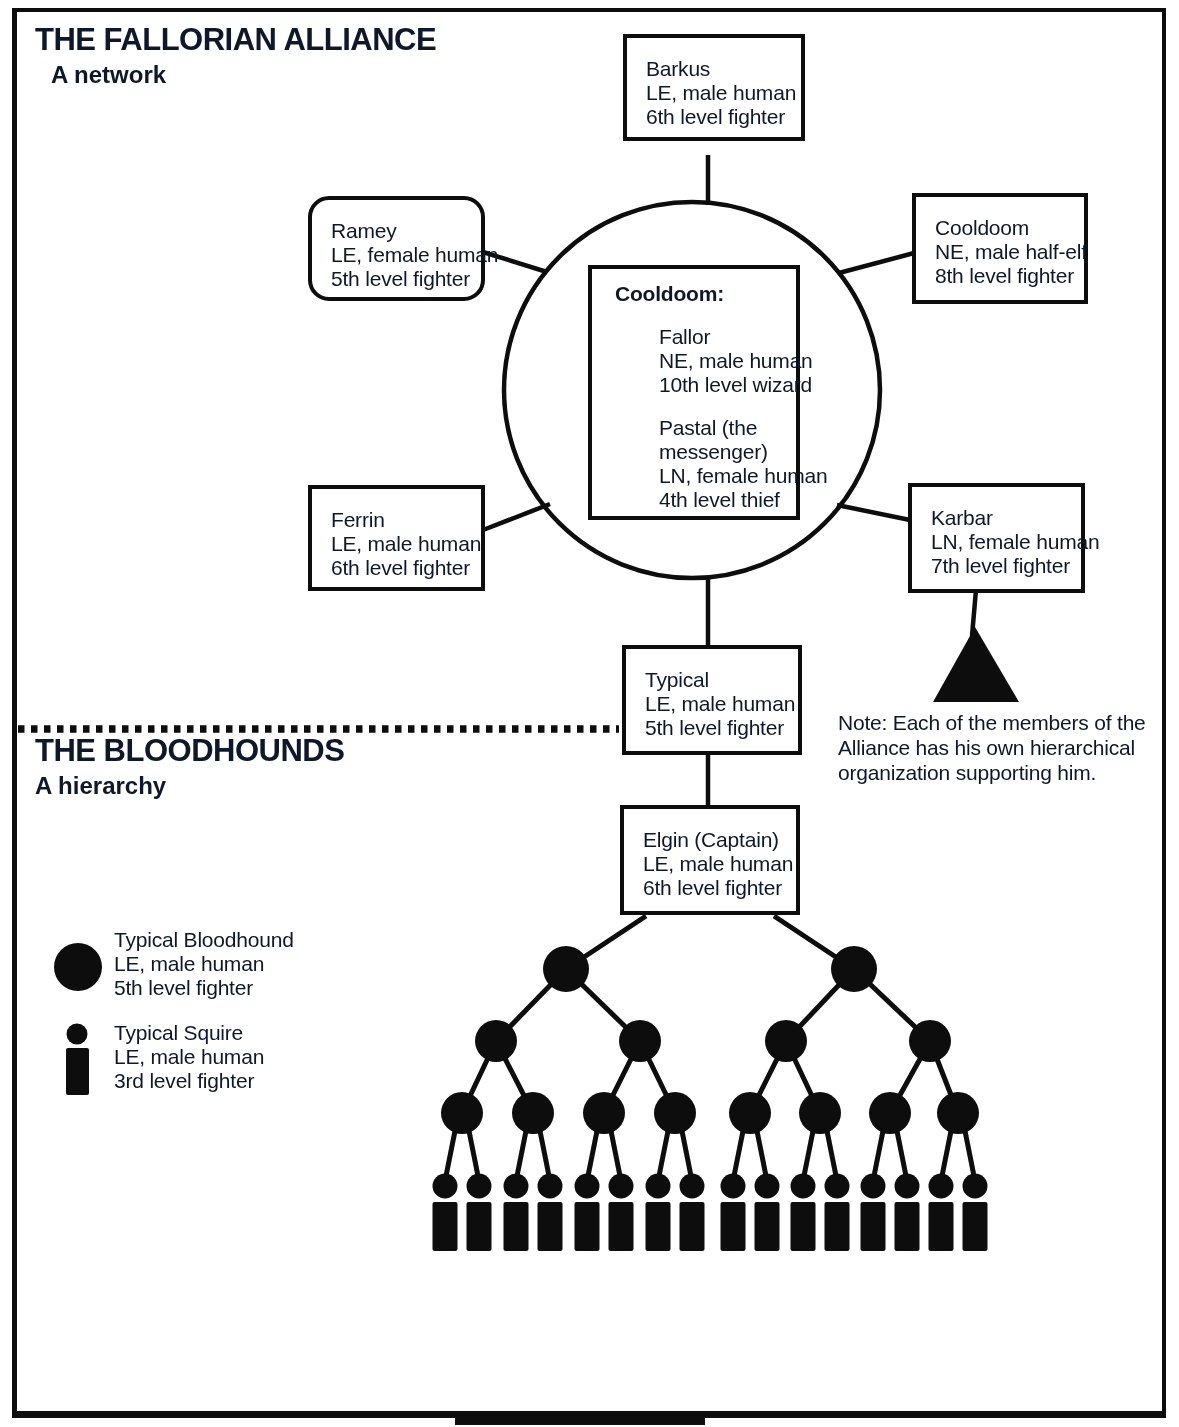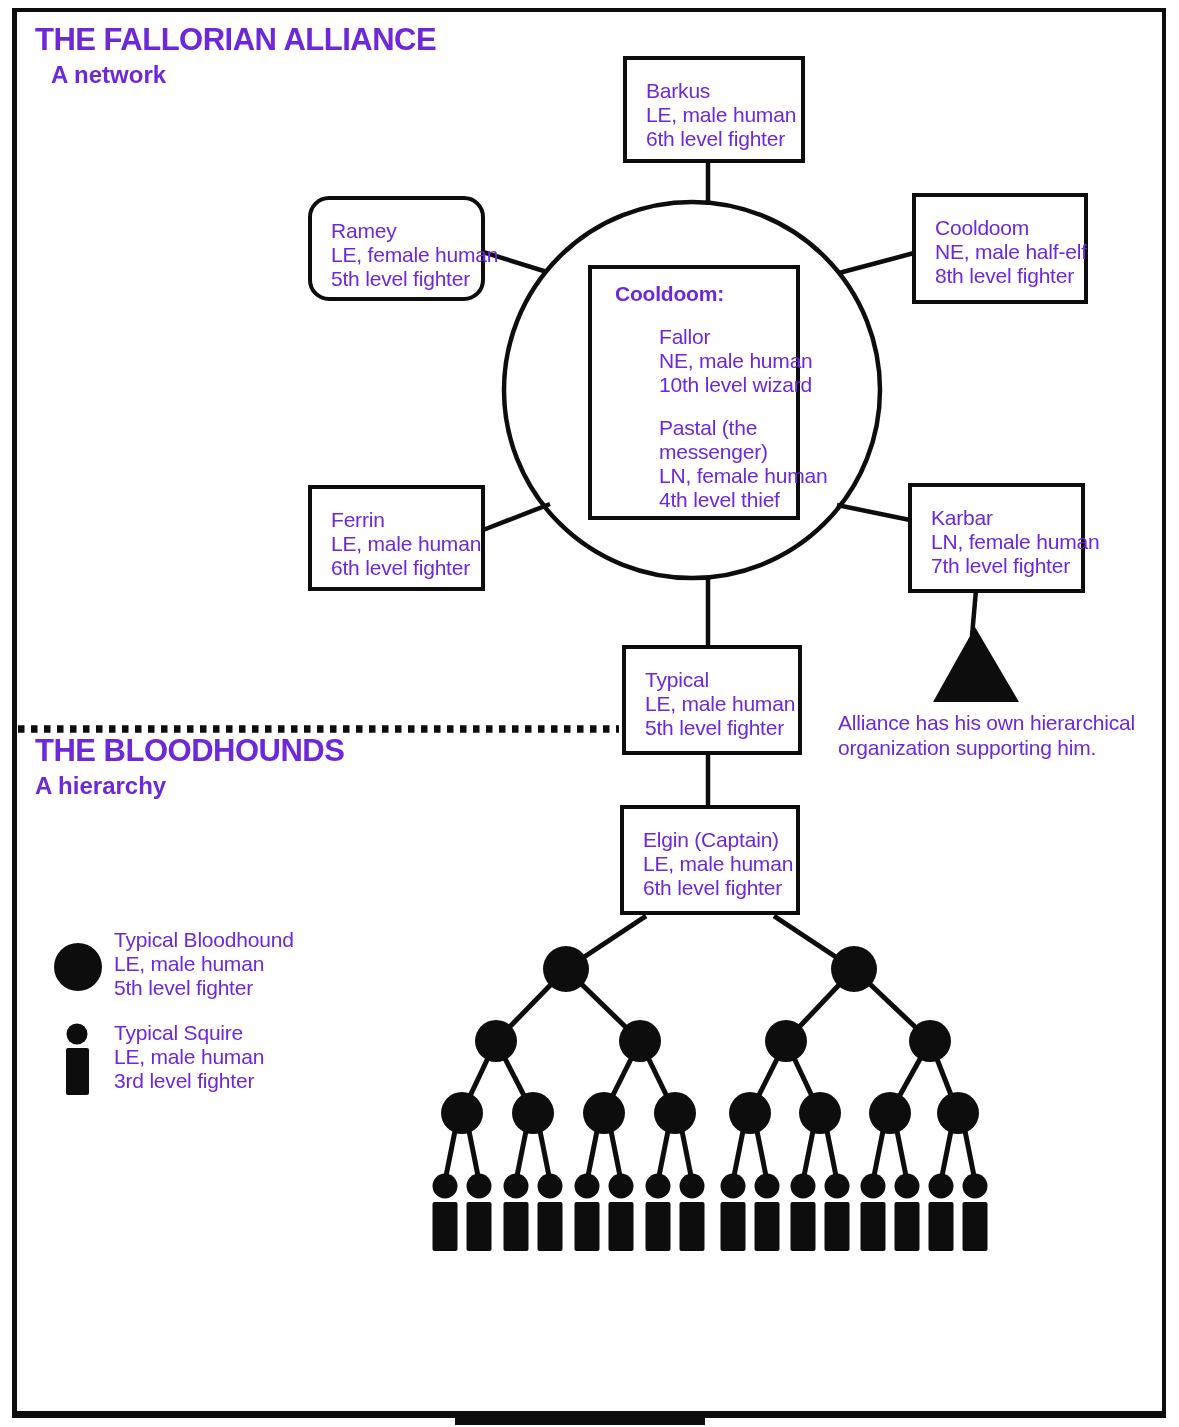--- a/index.html
+++ b/index.html
@@ -1,18 +1,18 @@
 <!DOCTYPE html>
 <html><head>
 <meta charset="utf-8">
 <style>
   html,body{margin:0;padding:0;background:#ffffff;}
   .stage{
     position:relative;width:1179px;height:1427px;background:#ffffff;
-    font-family:"Liberation Sans","DejaVu Sans",sans-serif;color:#6d28d9;
+    font-family:"Liberation Sans","DejaVu Sans",sans-serif;color:#0f172a;
     overflow:hidden;
   }
   .frame{
     position:absolute;left:12px;top:8px;width:1154px;height:1410px;
     border:4px solid #0d0d0d;border-left-width:5px;border-bottom-width:7px;
     box-sizing:border-box;background:transparent;
   }
   .bottom-smudge{position:absolute;left:455px;top:1415px;width:250px;height:10px;background:#0d0d0d;}
   svg.layer{position:absolute;left:0;top:0;pointer-events:none;}
   .title{position:absolute;font-weight:bold;font-size:31px;letter-spacing:-0.5px;white-space:nowrap;}
@@ -143,21 +143,21 @@
   </svg>
 
   <div class="frame"></div>
   <div class="bottom-smudge"></div>
 
   <div class="title" style="left:35px;top:22px;">THE FALLORIAN ALLIANCE</div>
   <div class="subtitle" style="left:35px;top:61px;margin-left:16px;">A network</div>
   <div class="title" style="left:35px;top:733px;">THE BLOODHOUNDS</div>
   <div class="subtitle" style="left:35px;top:772px;">A hierarchy</div>
 
-  <div class="npc-box" style="left:623px;top:56px;width:182px;height:107px;">
+  <div class="npc-box" style="left:623px;top:34px;width:182px;height:107px;">
     <div class="inner">
       <div>Barkus</div>
       <div>LE, male human</div>
       <div>6th level fighter</div>
     </div>
   </div>
 
   <div class="npc-box" style="left:308px;top:196px;width:177px;height:105px;border-radius:21px;">
     <div class="inner">
       <div>Ramey</div>
@@ -209,20 +209,21 @@
       <div class="res-entry">
         <div>Pastal (the</div>
         <div>messenger)</div>
         <div>LN, female human</div>
         <div>4th level thief</div>
       </div>
     </div>
   </div>
 
   <div class="note" style="left:838px;top:710px;">
+    <div>Note: Each of the members of the</div>
     <div>Alliance has his own hierarchical</div>
     <div>organization supporting him.</div>
   </div>
 
   <div class="npc-box" style="left:620px;top:805px;width:180px;height:110px;">
     <div class="inner">
       <div>Elgin (Captain)</div>
       <div>LE, male human</div>
       <div>6th level fighter</div>
     </div>

